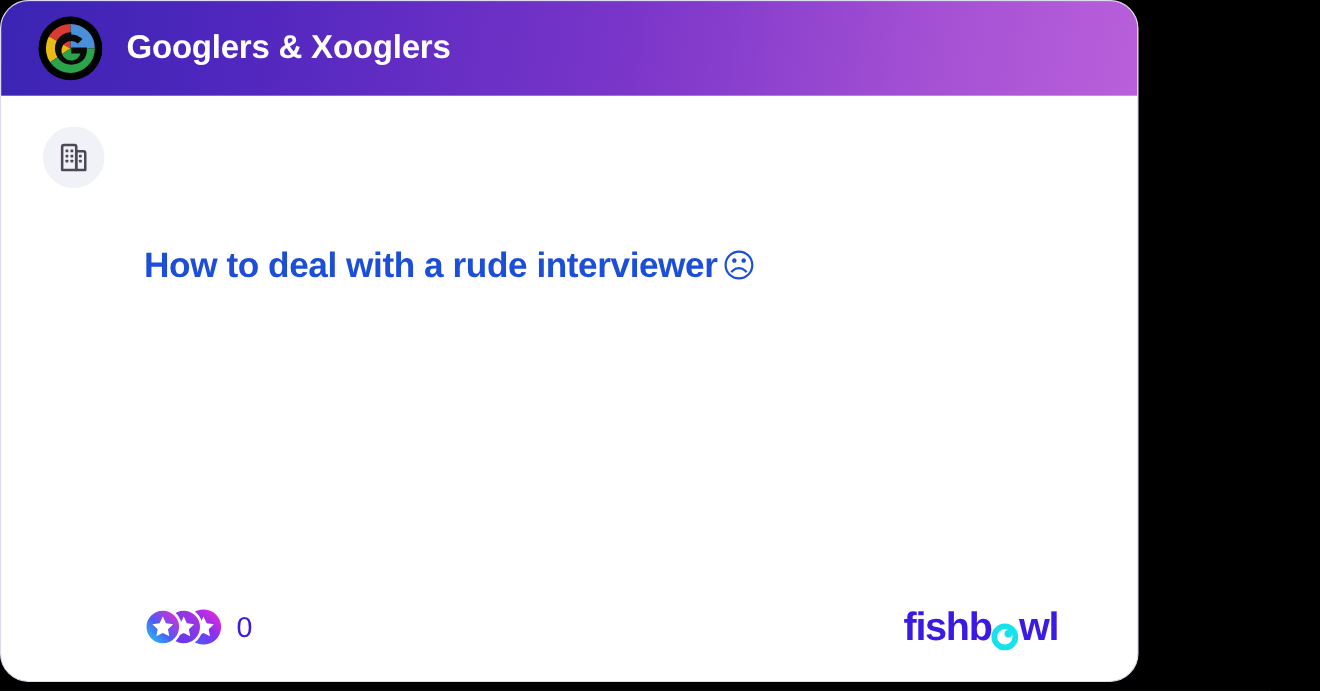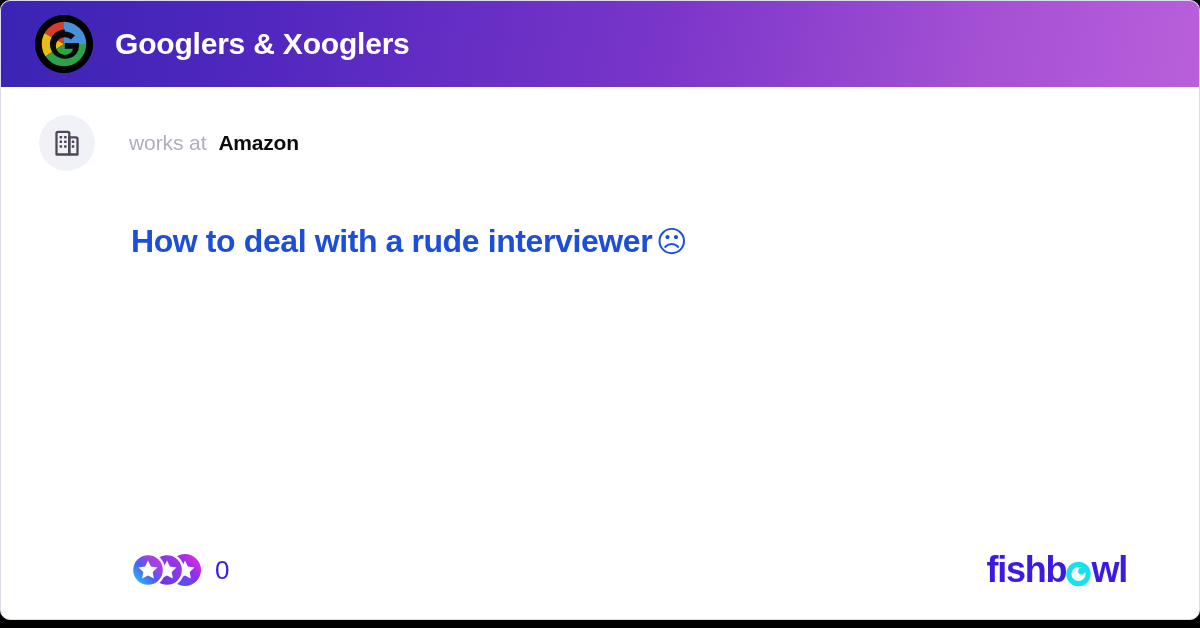--- a/index.html
+++ b/index.html
@@ -12,24 +12,24 @@
   }
   body {
     font-family: "Liberation Sans", sans-serif;
     -webkit-font-smoothing: antialiased;
   }
 
   .card {
     position: absolute;
     left: 0;
     top: 0;
-    width: 1200px;
+    width: 1035px;
     height: 620px;
     background: #ffffff;
-    border-radius: 10px;
+    border-radius: 26px;
     overflow: hidden;
     box-sizing: border-box;
     border: 1px solid #dcdcee;
   }
 
   
   .header {
     position: relative;
     height: 86px;
     width: 100%;
@@ -156,21 +156,21 @@
     font-weight: normal;
     letter-spacing: 0;
   }
 
   .brand {
     font-size: 36px;
     font-weight: bold;
     color: #3b1ae3;
     letter-spacing: -1.2px;
     display: flex;
-    align-items: center;
+    align-items: flex-end;
     line-height: 1;
   }
   .brand .brand-o-wrap {
     position: relative;
     display: inline-block;
     width: 25px;
     height: 26px;
   }
   .brand .brand-o-wrap svg { position:absolute; left:0; top:4px; }
   .brand .hidden-text {
@@ -222,24 +222,20 @@
               <rect x="13.1" y="13.6" width="2.5" height="2.5" rx="0.4"></rect>
               <rect x="8.6" y="18.2" width="2.5" height="2.5" rx="0.4"></rect>
               <rect x="13.1" y="18.2" width="2.5" height="2.5" rx="0.4"></rect>
               <rect x="20.8" y="13.6" width="2.5" height="2.5" rx="0.4"></rect>
               <rect x="20.8" y="18.2" width="2.5" height="2.5" rx="0.4"></rect>
             </g>
           </svg>
         </span>
       </div>
 
-      <div class="author-text">
-        <span class="works-at">works at</span>
-        <span class="company">Amazon</span>
-      </div>
     </div>
 
     <div class="post-title">
       <span>How to deal with a rude interviewer</span><span class="emoji">☹</span>
     </div>
 
     <div class="footer">
 
       <div class="reactions">
         <div class="reaction-stack">

